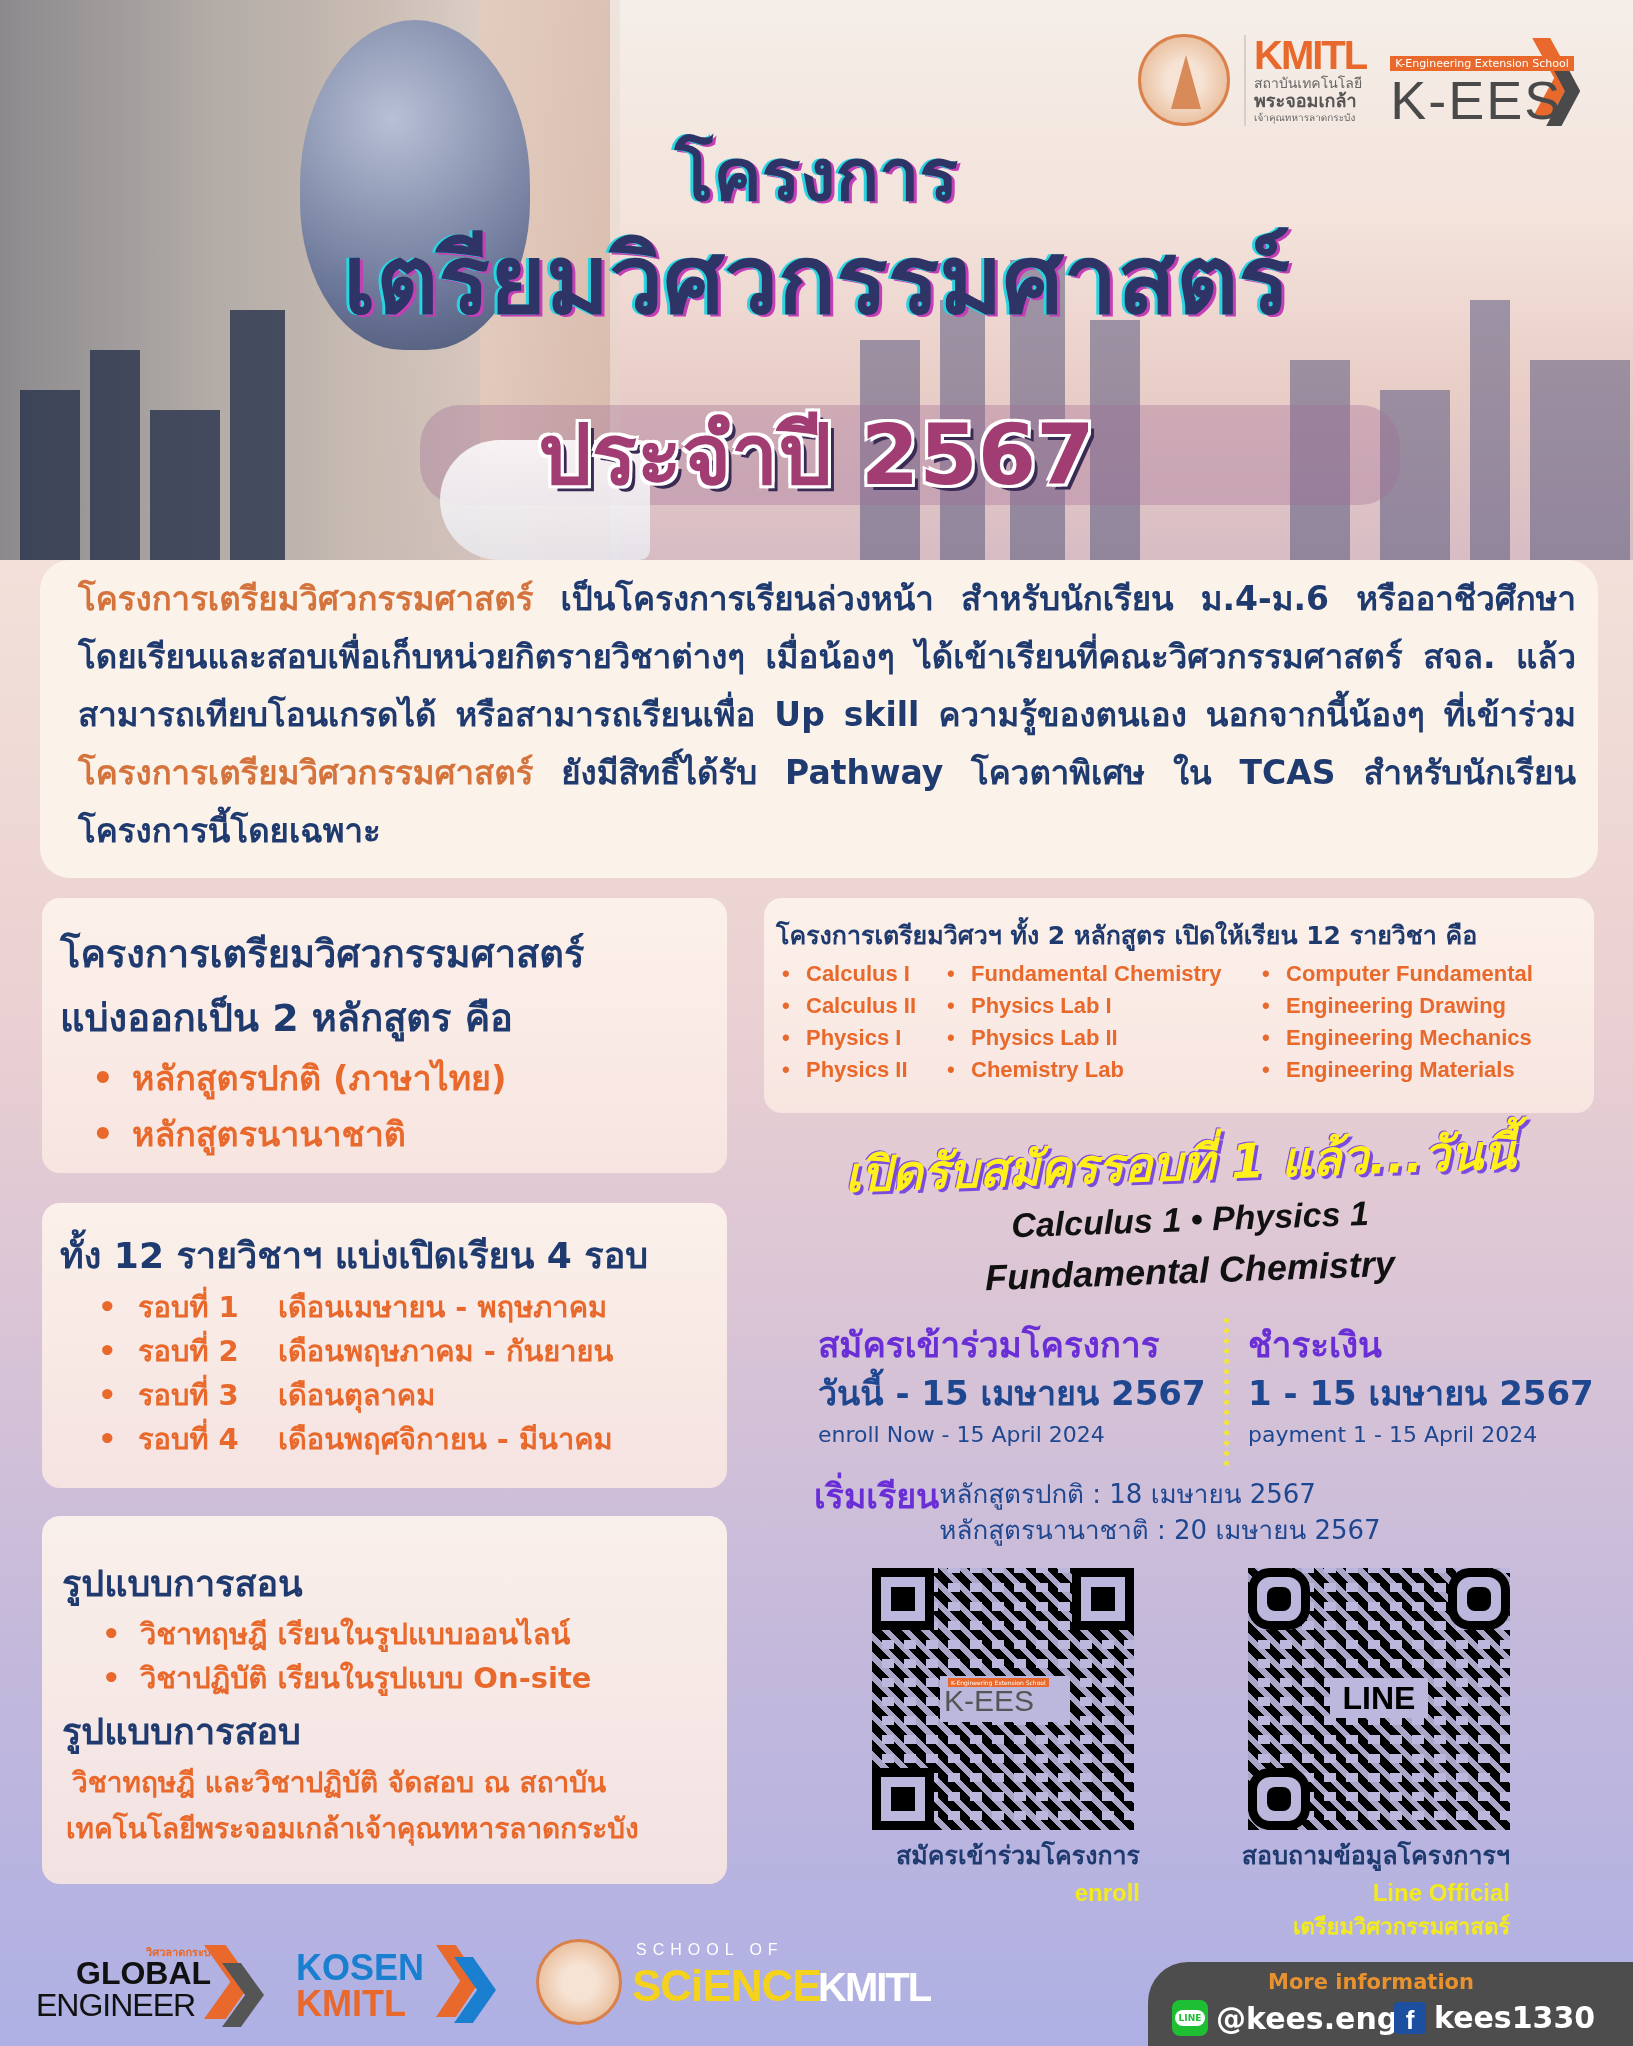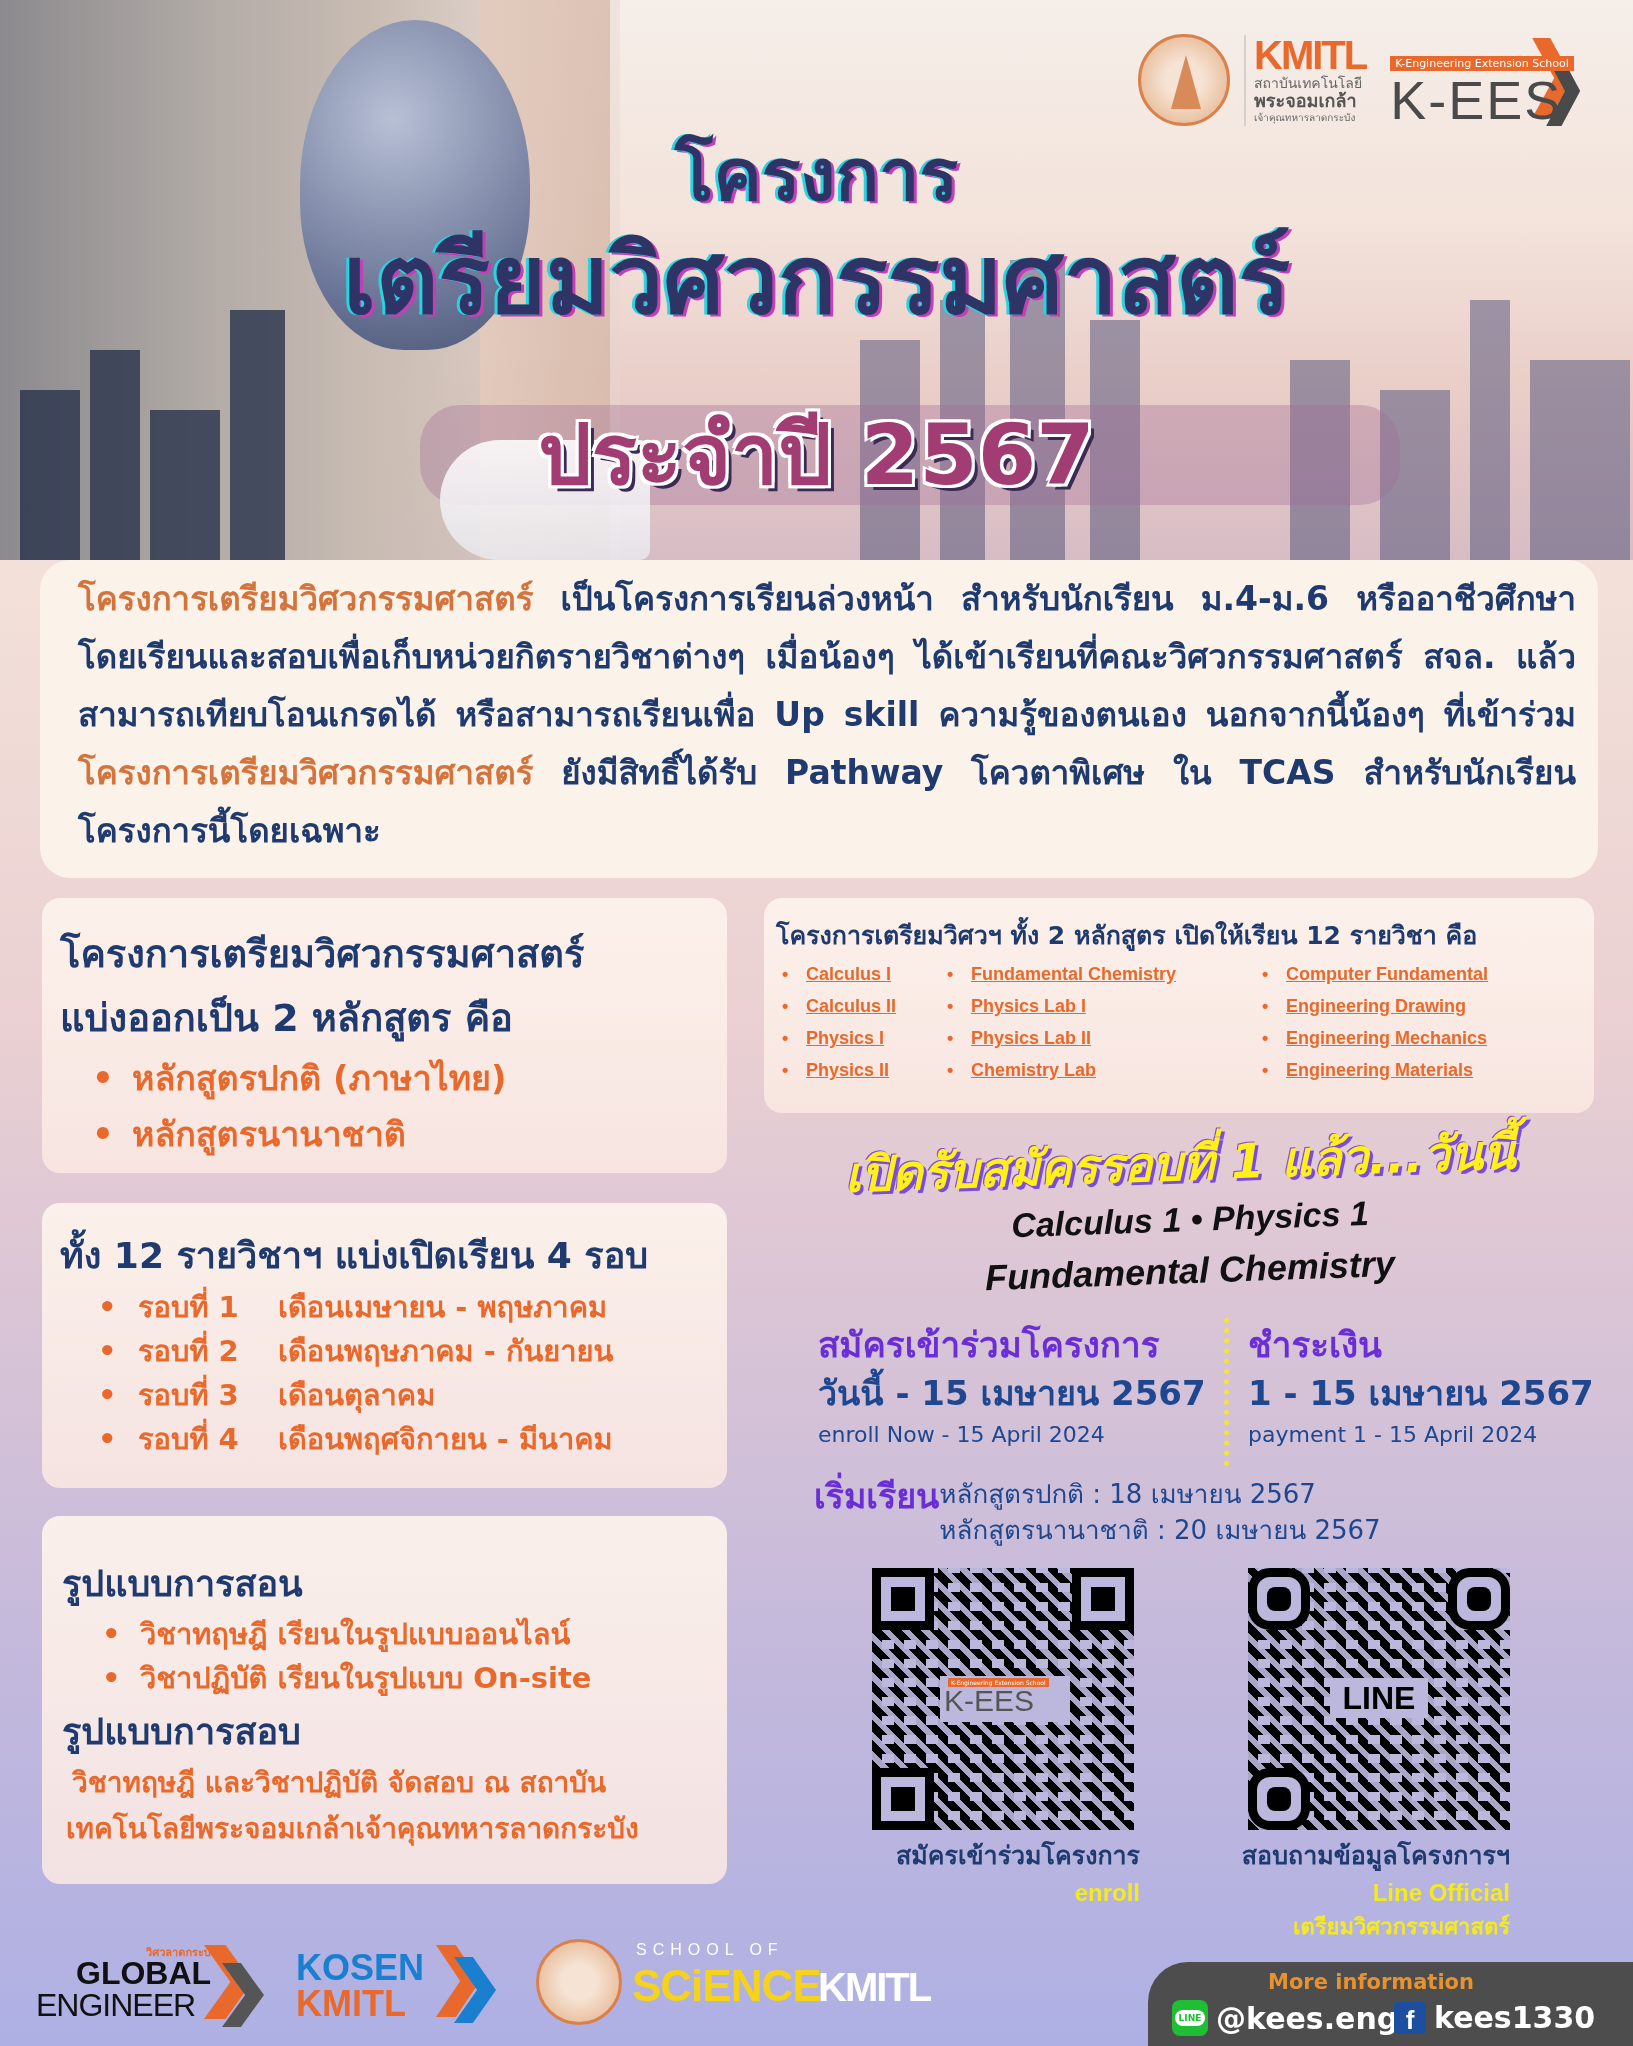--- a/index.html
+++ b/index.html
@@ -117,21 +117,21 @@
 
   .card-format { left: 42px; top: 1516px; width: 685px; height: 368px; padding: 40px 20px; }
   .fmt-title { font-size: 36px; line-height: 56px; }
   .fmt-list li { font-size: 29px; line-height: 44px; padding-left: 78px; }
   .fmt-list li::before { left: 40px; }
   .fmt-body { color: #e8692b; font-weight: bold; font-size: 28px; line-height: 46px; padding-left: 4px; }
 
   .card-subjects { left: 764px; top: 898px; width: 830px; height: 215px; padding: 18px 12px; }
   .subjects-title { font-size: 25px; line-height: 40px; margin-bottom: 2px; }
   .subjects-grid { display: grid; grid-template-columns: 165px 315px 330px; row-gap: 0; }
-  .subjects-grid div { color: #e8692b; font-weight: bold; font-size: 18px; line-height: 32px; font-family: "Liberation Sans", sans-serif; padding-left: 30px; position: relative; white-space: nowrap; text-decoration: underline; }
+  .subjects-grid div { color: #e8692b; font-weight: bold; font-size: 22px; line-height: 32px; font-family: "Liberation Sans", sans-serif; padding-left: 30px; position: relative; white-space: nowrap; }
   .subjects-grid div::before { content: "•"; position: absolute; left: 6px; }
 
   .open-title {
     position: absolute; left: 780px; top: 1125px; width: 800px; text-align: center;
     font-family: "DejaVu Sans", sans-serif; font-weight: bold; font-style: italic; font-size: 48px; color: #ffef1a;
     text-shadow: 3px 3px 0 #7b4be0, -1px -1px 0 #7b4be0;
     transform: rotate(-2deg);
   }
   .open-courses {
     position: absolute; left: 830px; width: 720px; text-align: center;

